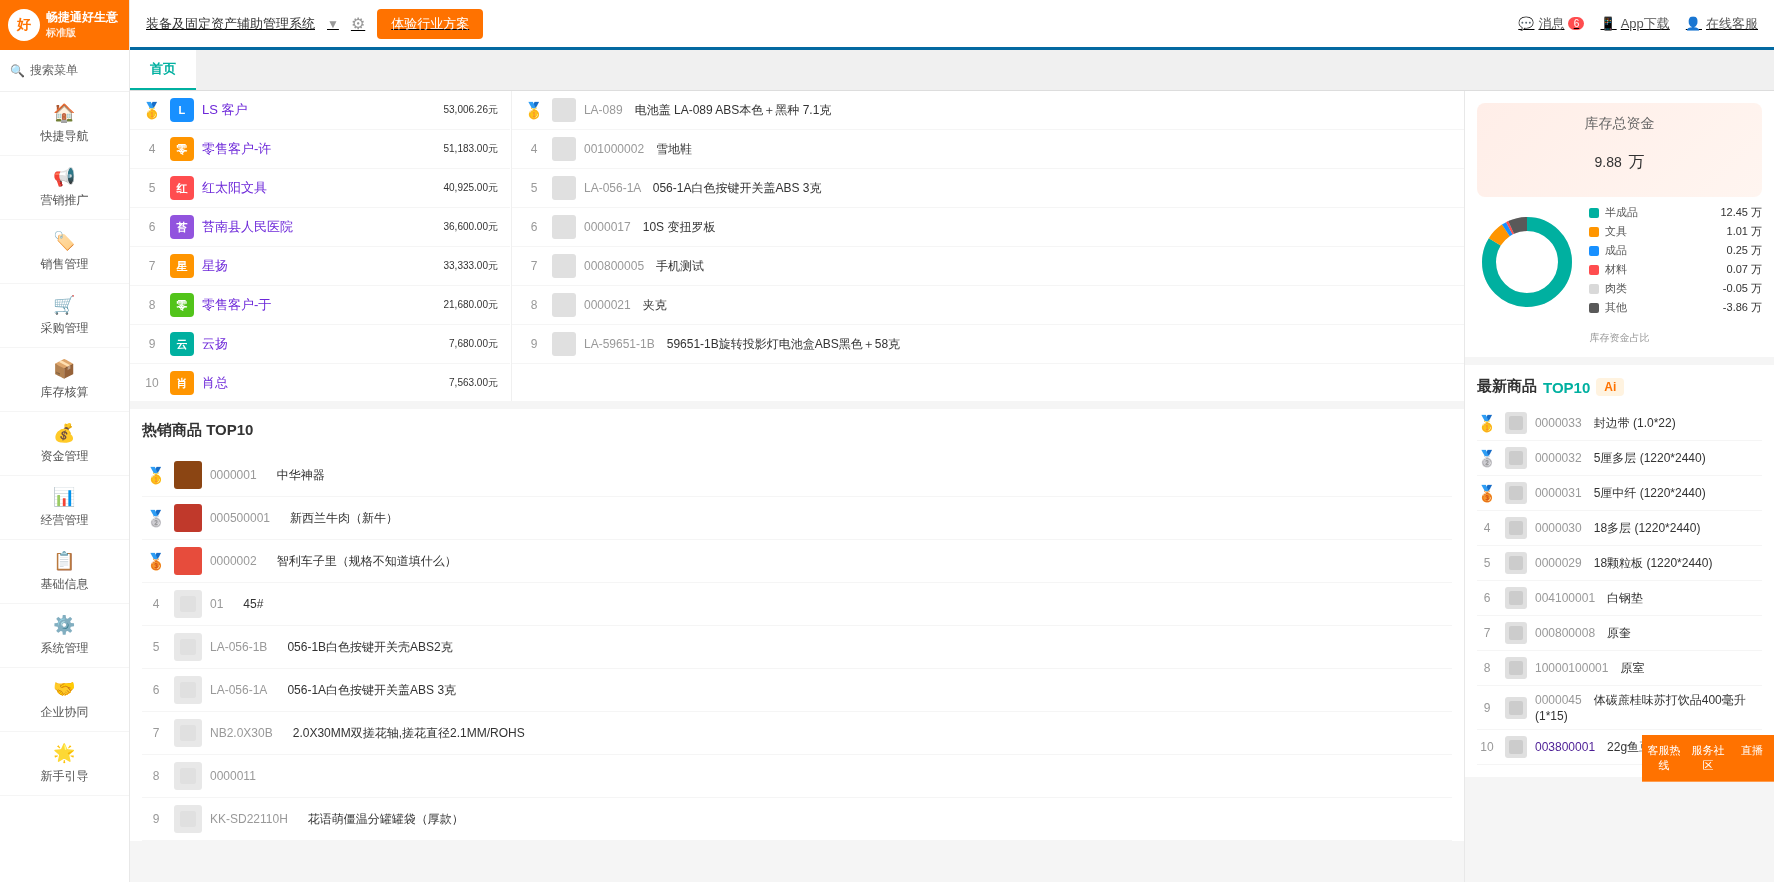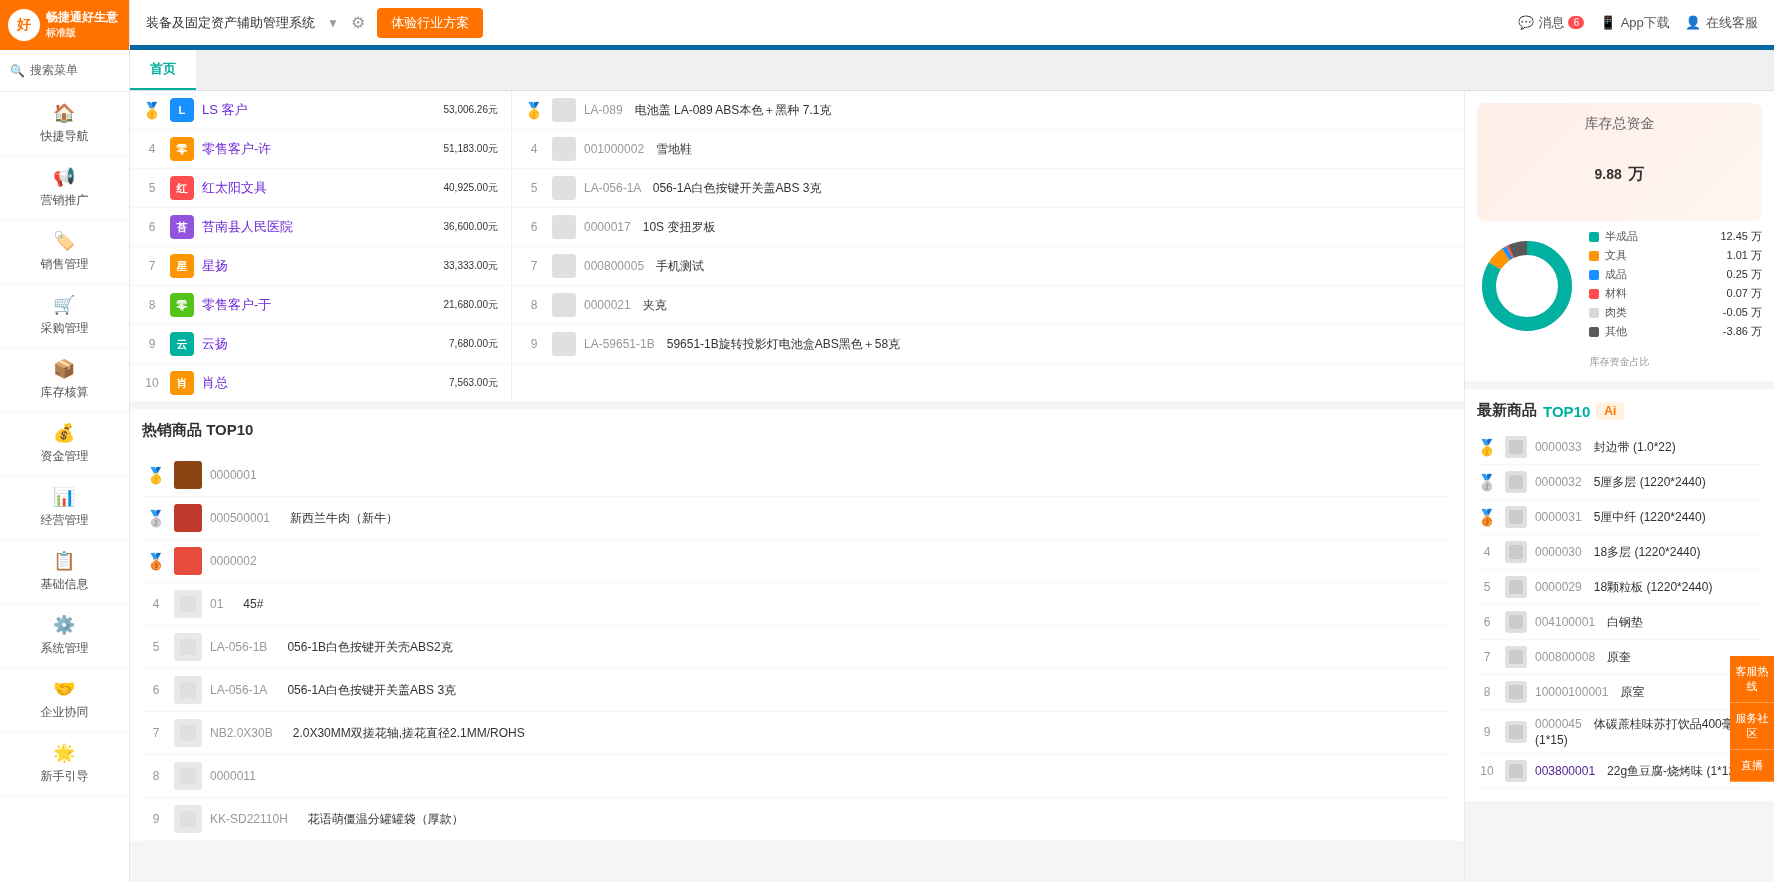--- a/index.html
+++ b/index.html
@@ -65,22 +65,23 @@
       display: flex;
       flex-direction: column;
       overflow: hidden;
     }
     .topbar {
       height: 50px;
       background: #fff;
       display: flex;
       align-items: center;
       padding: 0 16px;
-      border-bottom: 5px solid #0369a1;
+      border-bottom: 3px solid #0369a1;
       gap: 12px;
+      text-decoration: underline;
     }
     .topbar-title {
       font-size: 13px;
       color: #333;
     }
     .topbar-arrow { color: #999; font-size: 12px; }
     .topbar-gear { color: #999; font-size: 16px; cursor: pointer; }
     .topbar-btn {
       background: #ff7200;
       color: #fff;
@@ -219,24 +220,24 @@
       border-left: 1px solid #e8e8e8;
     }
 
     .inventory-card {
       background: #fff;
       margin: 0 0 8px 0;
       padding: 12px;
     }
     .inventory-amount {
       font-size: 24px;
-      font-weight: bold;
+      font-weight: normal;
       color: #333;
       text-align: center;
-      margin: 24px 0;
+      margin: 12px 0;
     }
     .inventory-amount span { font-size: 14px; }
     .inventory-bg {
       background: linear-gradient(135deg, #ffeee8, #fff5f0);
       border-radius: 8px;
       padding: 12px;
       text-align: center;
     }
 
     
@@ -301,21 +302,21 @@
     .medal-gold { color: #ff7200; font-size: 16px; }
     .medal-silver { color: #c0c0c0; font-size: 16px; }
     .medal-bronze { color: #cd7f32; font-size: 16px; }
 
     
     .float-btns {
       position: fixed;
       right: 0;
       bottom: 100px;
       display: flex;
-      flex-direction: column;
+      flex-direction: row;
       gap: 0;
     }
     .float-btn {
       background: #ff7200;
       color: #fff;
       width: 44px;
       padding: 8px 4px;
       text-align: center;
       font-size: 11px;
       cursor: pointer;
@@ -587,37 +588,39 @@
         </div>
 
         <div style="padding: 0 12px;">
 
           <div class="hot-product-row">
             <span class="medal-gold">🥇</span>
             <div class="hot-img" style="background:#8B4513;">
               <div style="width:100%;height:100%;background:#8B4513;"></div>
             </div>
             <span class="hot-product-code">0000001</span>
+            <span class="hot-product-name">　中华神器</span>
           </div>
 
           <div class="hot-product-row">
             <span class="medal-silver">🥈</span>
             <div class="hot-img" style="background:#c0392b;">
               <div style="width:100%;height:100%;background:#c0392b;"></div>
             </div>
             <span class="hot-product-code">000500001</span>
             <span class="hot-product-name">　新西兰牛肉（新牛）</span>
           </div>
 
           <div class="hot-product-row">
             <span class="medal-bronze">🥉</span>
             <div class="hot-img" style="background:#e74c3c;">
               <div style="width:100%;height:100%;background:#e74c3c;"></div>
             </div>
             <span class="hot-product-code">0000002</span>
+            <span class="hot-product-name">　智利车子里（规格不知道填什么）</span>
           </div>
 
           <div class="hot-product-row">
             <span class="rank-num">4</span>
             <div class="hot-product-icon">
               <svg width="16" height="16">
                   <rect width="16" height="16" fill="#e0e0e0" rx="2"></rect>
                 </svg>
             </div>
             <span class="hot-product-code">01</span>

